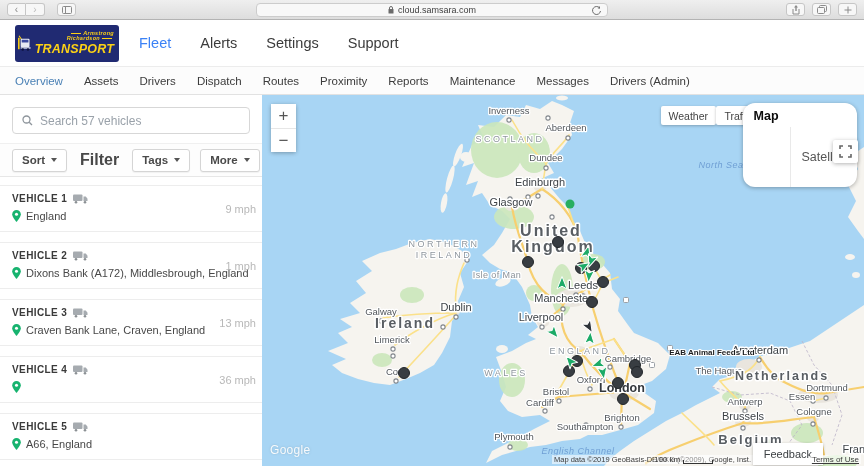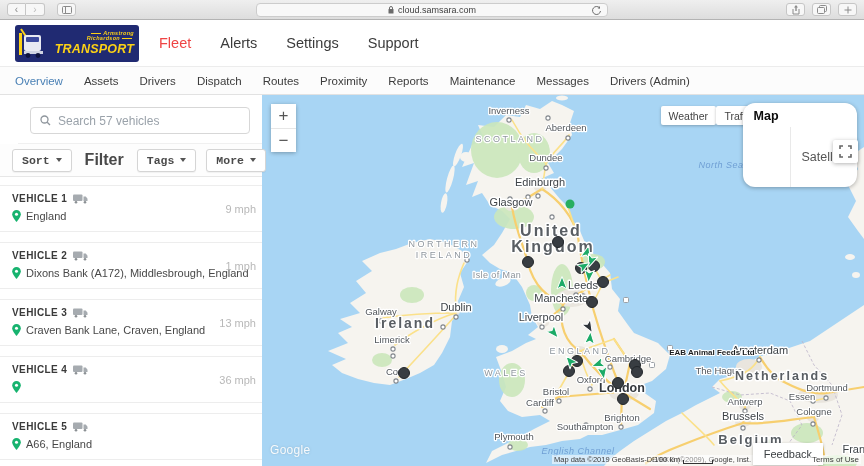--- a/index.html
+++ b/index.html
@@ -19,54 +19,54 @@
   .chev { font-size:10px; line-height:1; }
   .url-field { position:absolute; left:256px; width:352px; top:3px; height:14px;
     background:#f8f8f8; border:1px solid #cccccc; border-radius:4px;
     display:flex; align-items:center; justify-content:center; gap:4px;
     font-size:9px; color:#3f3f3f; }
   .url-reload { position:absolute; right:5px; top:1px; }
   .bright { margin-left:auto; display:flex; gap:7px; align-items:center; }
 
   
   .app-header { height:46px; background:#fff; display:flex; align-items:center; padding-left:15px; }
-  .logo { width:124px; height:37px; background:#202a72; border-radius:3px;
+  .logo { width:104px; height:37px; background:#202a72; border-radius:3px;
     display:flex; align-items:center; padding:2px 5px 2px 2px; gap:2px; cursor:pointer; }
   .logo-text { flex:1; text-align:right; color:#fcd116; line-height:1; }
   .logo-l1,.logo-l2 { font-size:5.5px; font-weight:700; letter-spacing:.3px; font-style:italic; }
   .logo-l1::before,.logo-l2::after { content:""; display:inline-block; width:10px;
     border-top:1px solid #fcd116; vertical-align:middle; margin:0 2px; }
   .logo-l3 { font-size:12.5px; font-weight:900; font-style:italic; letter-spacing:.2px; margin-top:1px; }
   .main-nav { display:flex; gap:29px; margin-left:20px; font-size:14.5px; color:#3b3b3b; }
   .main-nav a { text-decoration:none; color:inherit; cursor:pointer; }
-  .main-nav a.active { color:#ef4444; }
+  .main-nav a.active { color:#3b82f6; }
 
   
   .subnav { height:29px; background:#fcfcfc; border-top:1px solid #ececec;
     border-bottom:1px solid #e2e2e2; display:flex; align-items:center;
     padding:0 15px; gap:21px; font-size:11.5px; color:#3c3c3c; }
   .subnav a { text-decoration:none; color:inherit; cursor:pointer; white-space:nowrap; }
   .subnav a.active { color:#4a80b5; }
 
   
   .content { display:flex; height:371px; }
 
   .sidebar { width:262px; background:#fff; position:relative; z-index:2; }
-  .search-row { padding:12px 12px 9px; border-bottom:1px solid #f0f0f0;margin-left:18px; }
+  .search-row { padding:12px 12px 9px; border-bottom:1px solid #f0f0f0; }
   .search-box { height:27px; border:1px solid #d7d7d7; border-radius:4px;
     display:flex; align-items:center; padding:0 9px; gap:7px; }
   .search-box input { border:none; outline:none; flex:1; font-size:12px; color:#444;
     font-family:inherit; background:transparent; }
   .search-box input::placeholder { color:#9aa2aa; }
   .filter-row { height:33px; display:flex; align-items:center; padding:0 12px; gap:8px;
     border-bottom:1px solid #e7e7e7; background:#fdfdfd; }
   .sbtn { height:23px; background:#fff; border:1px solid #d5d5d5; border-radius:3px;
     padding:0 9px; display:flex; align-items:center; gap:6px; font-size:11.5px;
     font-weight:600; color:#4a4a4a; cursor:pointer; box-shadow:0 1px 1px rgba(0,0,0,.05);
-    font-family:Liberation Mono, monospace; }
+    font-family:Liberation Sans, sans-serif; }
   .caret { width:0; height:0; border-left:3.5px solid transparent;
     border-right:3.5px solid transparent; border-top:4px solid #555; }
   .filter-label { font-size:16px; font-weight:700; color:#484848; margin:0 5px; }
 
   .vehicle-list { }
   .vcard { position:relative; border-top:1px solid #ededed; border-bottom:1px solid #ededed;
     margin:8px 0 10px; padding:7px 12px 9px; cursor:pointer; background:#fff; }
   .vname-row { display:flex; align-items:center; gap:6px; }
   .vname { font-size:10px; font-weight:700; color:#3a3a3a; letter-spacing:.4px; }
   .vloc-row { display:flex; align-items:center; gap:5px; margin-top:6px; }
@@ -113,21 +113,21 @@
   .fullscreen { right:6px; top:45px; width:25px; height:23px; border-radius:2px;
     display:flex; align-items:center; justify-content:center; cursor:pointer; }
   .google-logo { position:absolute; left:8px; bottom:9px; font-size:12px; font-weight:400;
     color:rgba(255,255,255,.92); letter-spacing:.3px; text-shadow:0 0 2px rgba(120,150,170,.5); }
   .attrib { position:absolute; left:290px; bottom:2px; font-size:7.5px; color:#3c3c3c;
     white-space:nowrap; background:rgba(255,255,255,.55); padding:0 2px; }
   .scale { position:absolute; left:392px; bottom:2px; font-size:8px; color:#333;
     display:flex; align-items:flex-end; gap:3px; background:rgba(255,255,255,.4); }
   .scale-bar { width:30px; height:4px; border:1px solid #333; border-top:none; }
   .terms { position:absolute; right:3px; bottom:2px; font-size:8px; color:#3c3c3c;
-    background:rgba(255,255,255,.6); padding:0 2px; cursor:pointer; }
+    background:rgba(255,255,255,.6); padding:0 2px; cursor:pointer;text-decoration:underline; }
   .feedback { position:absolute; right:41px; bottom:1px; background:#fff; color:#3c4043;
     font-size:11px; padding:5px 11px; box-shadow:0 1px 3px rgba(0,0,0,.25); cursor:pointer;
     border:none; font-family:inherit; }
 </style>
 </head>
 <body>
 
 <div class="screen">
 
   <div class="browser-bar">

